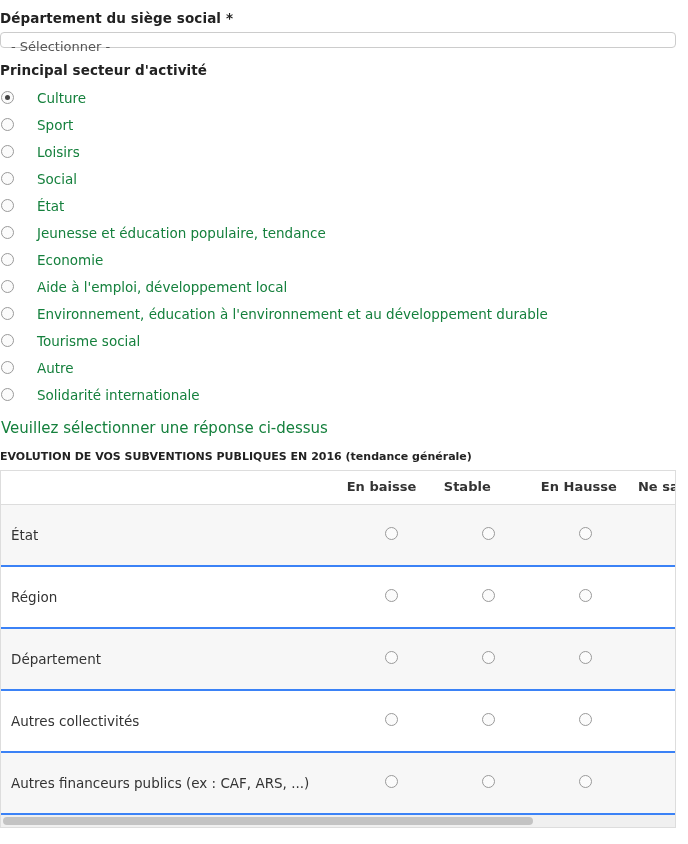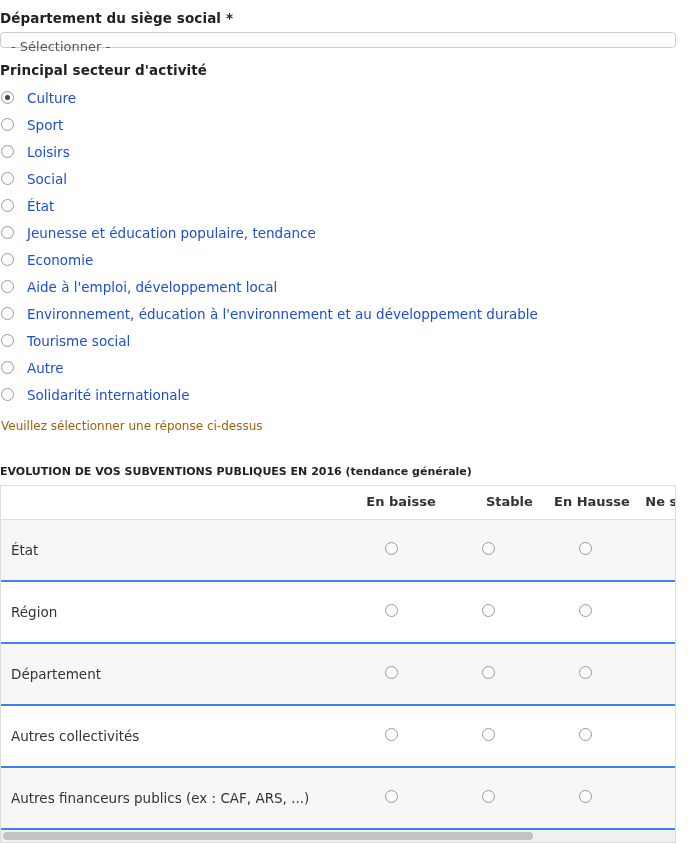--- a/index.html
+++ b/index.html
@@ -74,29 +74,29 @@
     content: "";
     position: absolute;
     left: 3px;
     top: 3px;
     width: 5px;
     height: 5px;
     border-radius: 50%;
     background: #444444;
   }
   .radio-label {
-    margin-left: 13px;
+    margin-left: 23px;
     font-size: 13.5px;
-    color: #1d4ed8;
+    color: #15803d;
   }
 
   .help-text {
-    color: #a16207;
-    font-size: 12px;
-    margin: 11px 0 32px 1px;
+    color: #15803d;
+    font-size: 15px;
+    margin: 11px 0 13px 1px;
   }
 
   
   .matrix-title {
     font-weight: bold;
     font-size: 11px;
     color: #222222;
     margin-bottom: 7px;
   }
   .matrix-scroll {
@@ -110,21 +110,21 @@
   table.matrix {
     border-collapse: collapse;
     width: 730px;
     table-layout: fixed;
     font-size: 13px;
   }
   table.matrix th {
     font-weight: bold;
     font-size: 13px;
     color: #333333;
-    text-align: right;
+    text-align: left;
     padding: 8px 4px 10px 4px;
     vertical-align: bottom;
     border-bottom: 1px solid #dddddd;
     background: #ffffff;
   }
   table.matrix th.rowhead-col {
     width: 330px;
   }
   table.matrix th.opt-col {
     width: 88px;

